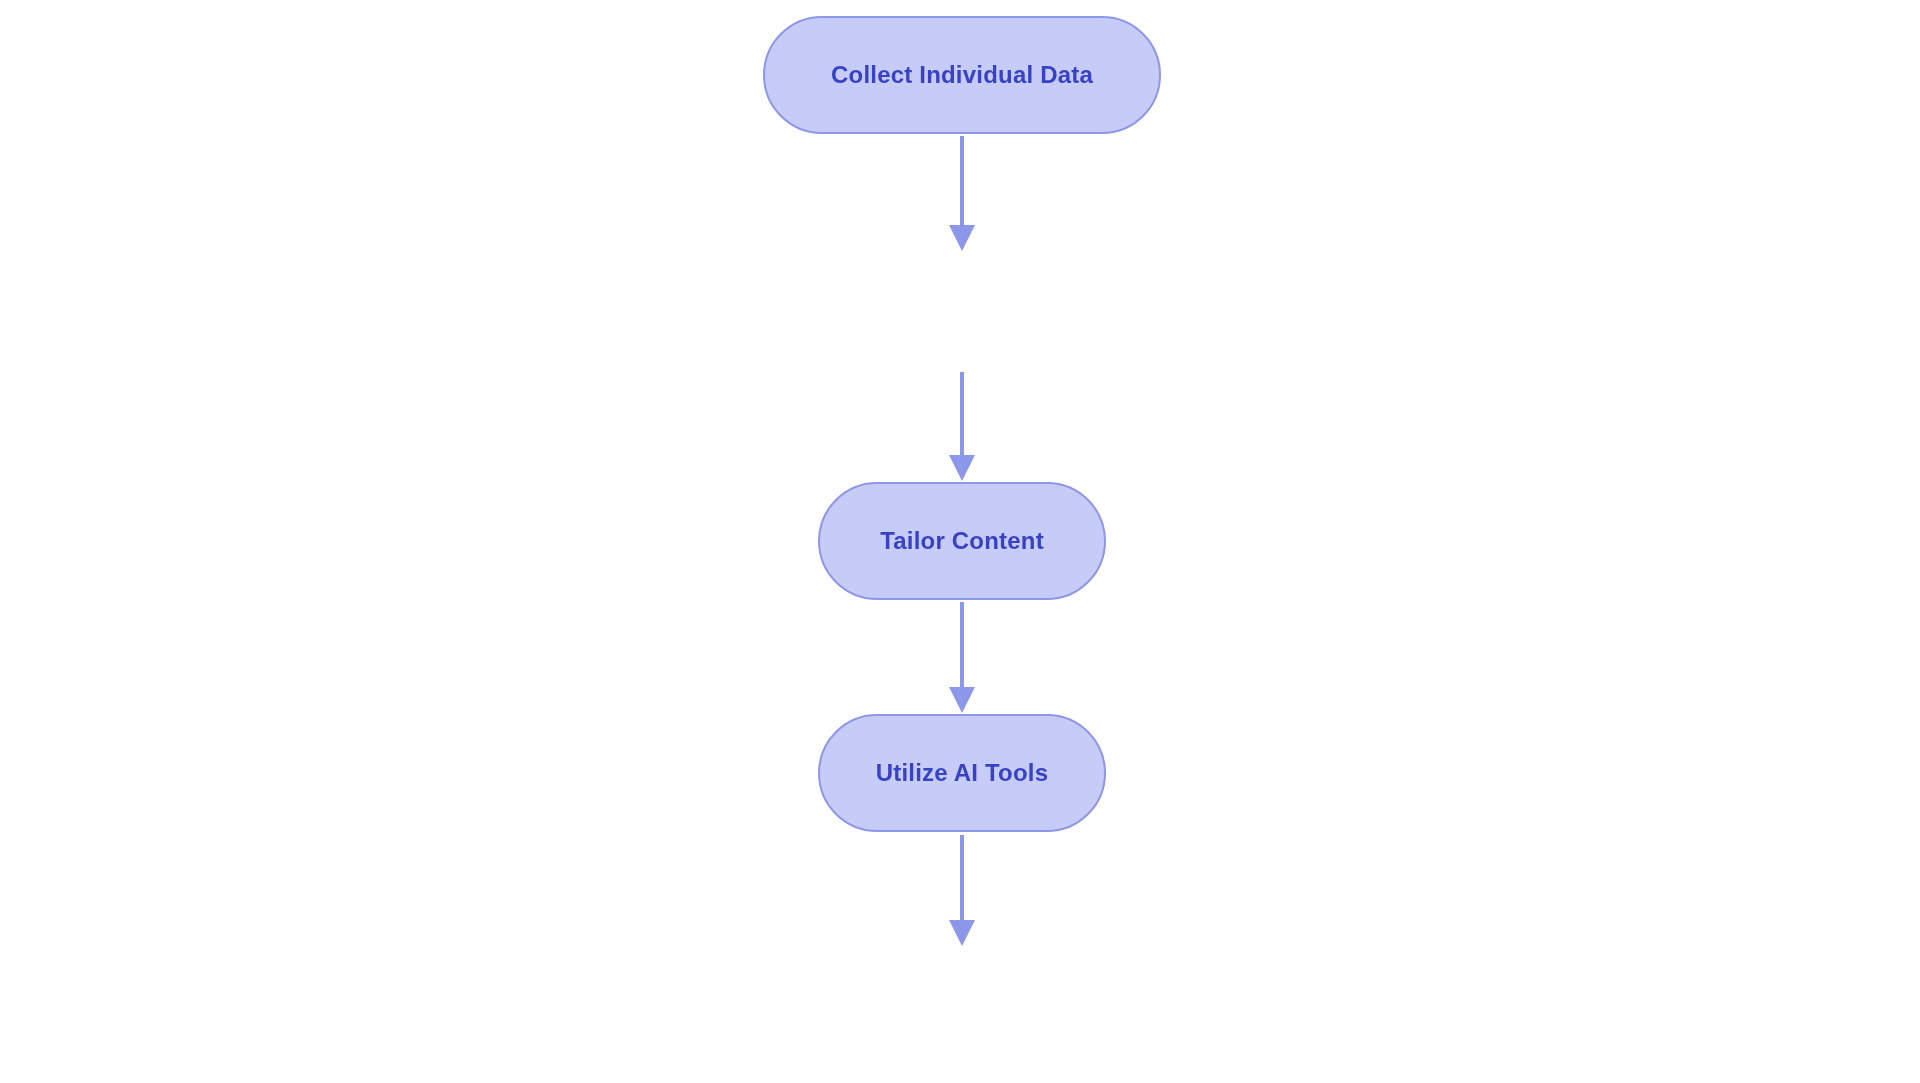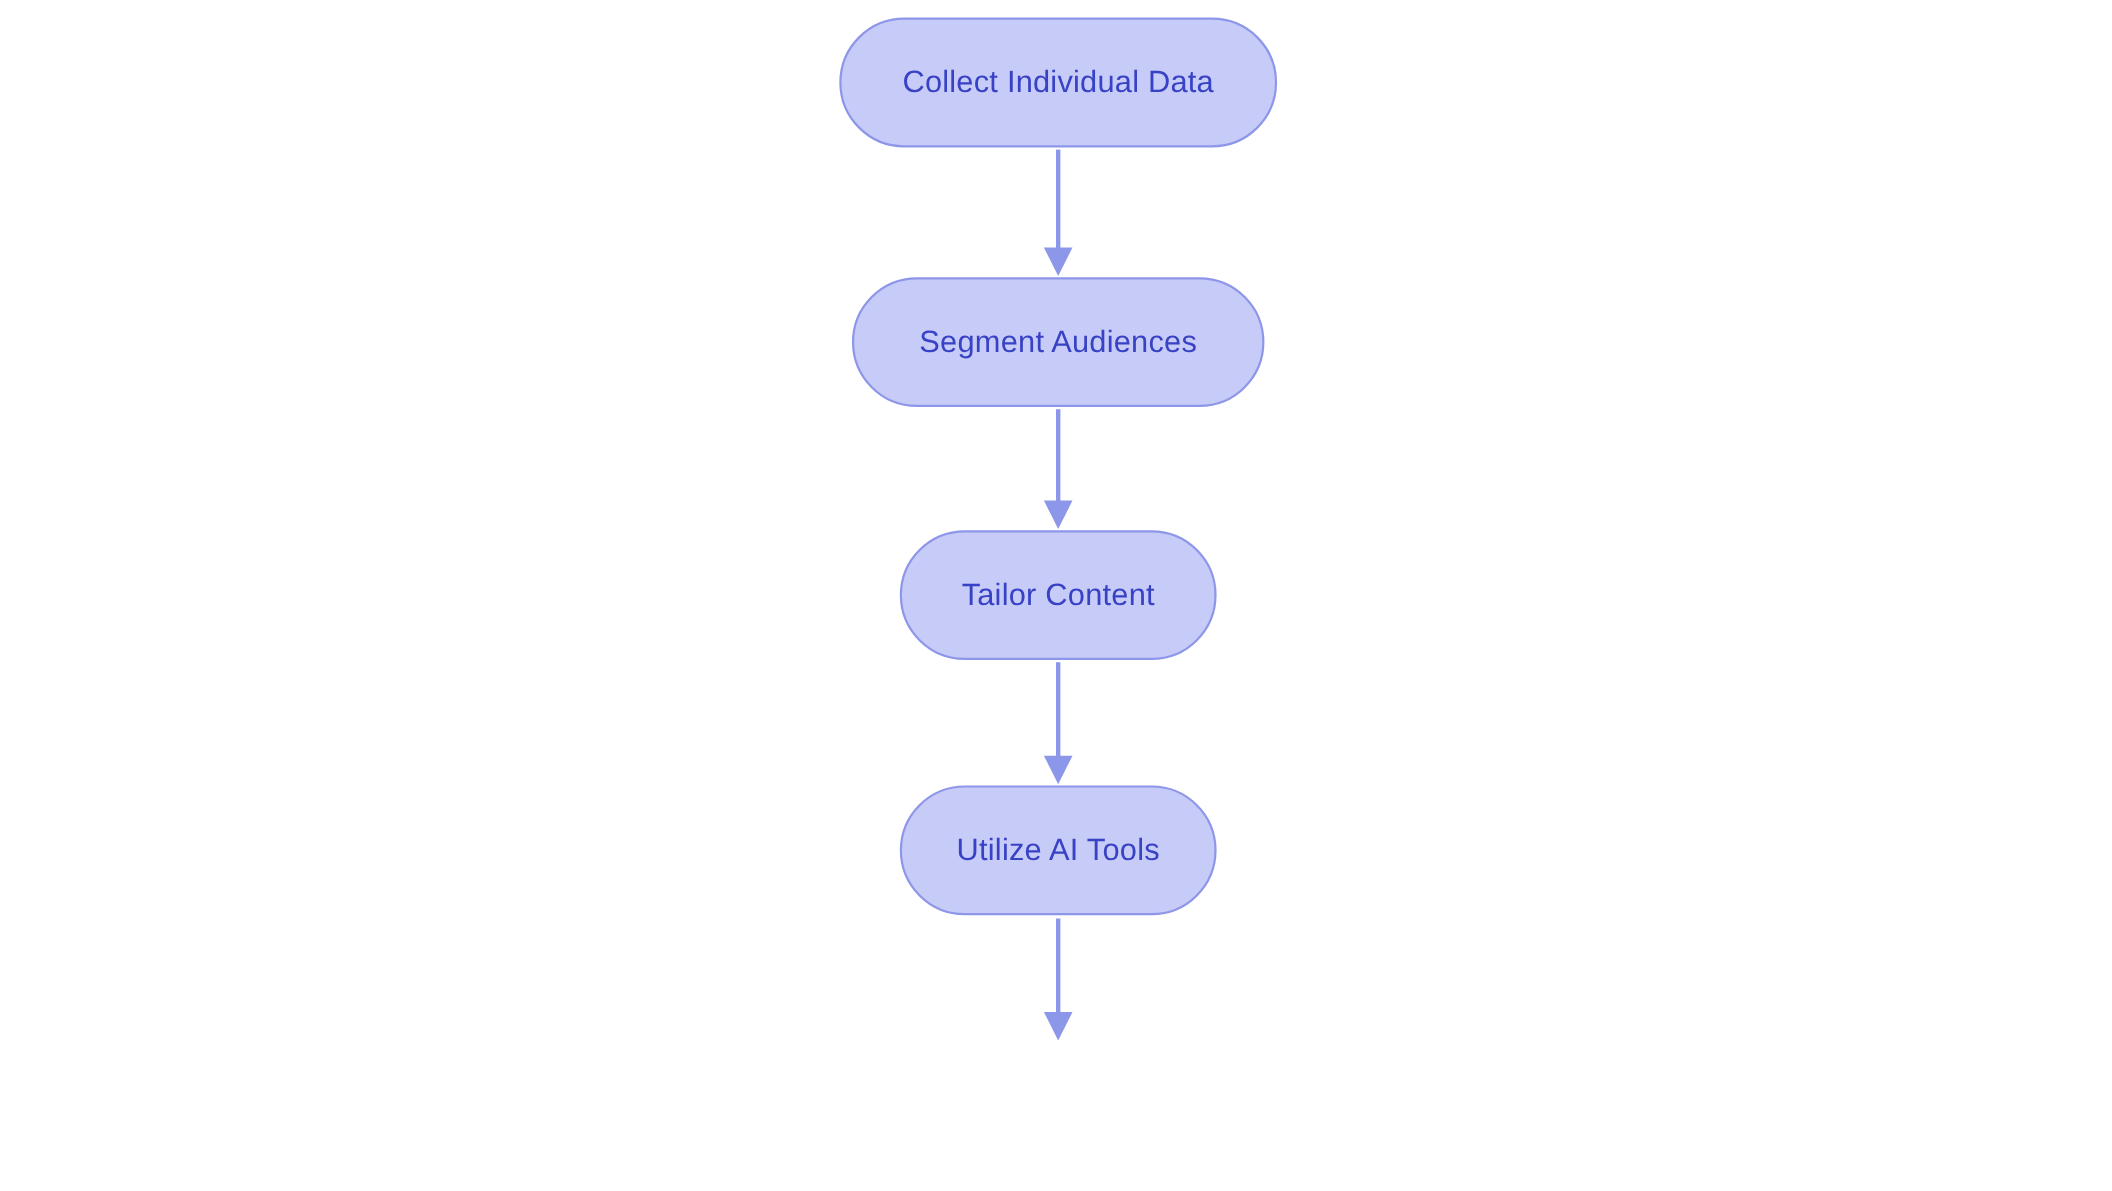--- a/index.html
+++ b/index.html
@@ -36,22 +36,22 @@
     height: 118px;
     border-radius: 59px;
     background: var(--node-fill);
     border: 2px solid var(--node-border);
     display: flex;
     align-items: center;
     justify-content: center;
   }
   .flow-node .node-label {
     color: var(--node-text);
-    font-size: 28px;
-    font-weight: 400;
+    font-size: 24px;
+    font-weight: 700;
     letter-spacing: 0.2px;
     white-space: nowrap;
   }
   .n0 { top: 16px;  width: 398px; }
   .n1 { top: 252px; width: 375px; }
   .n2 { top: 482px; width: 288px; }
   .n3 { top: 714px; width: 288px; }
   .n4 { top: 947px; width: 356px; }
   .arrow-line { stroke: var(--arrow); stroke-width: 4px; }
   .arrow-head { fill: var(--arrow); }
@@ -81,23 +81,20 @@
     <g>
       <line class="arrow-line" x1="962" y1="835" x2="962" y2="921"></line>
       <polygon class="arrow-head" points="949,920 975,920 962,946"></polygon>
     </g>
   </svg>
 
   <div class="flow-node n0">
     <span class="node-label">Collect Individual Data</span>
   </div>
 
-  <div class="flow-node n1">
-    <span class="node-label">Segment Audiences</span>
-  </div>
 
   <div class="flow-node n2">
     <span class="node-label">Tailor Content</span>
   </div>
 
   <div class="flow-node n3">
     <span class="node-label">Utilize AI Tools</span>
   </div>
 
 

